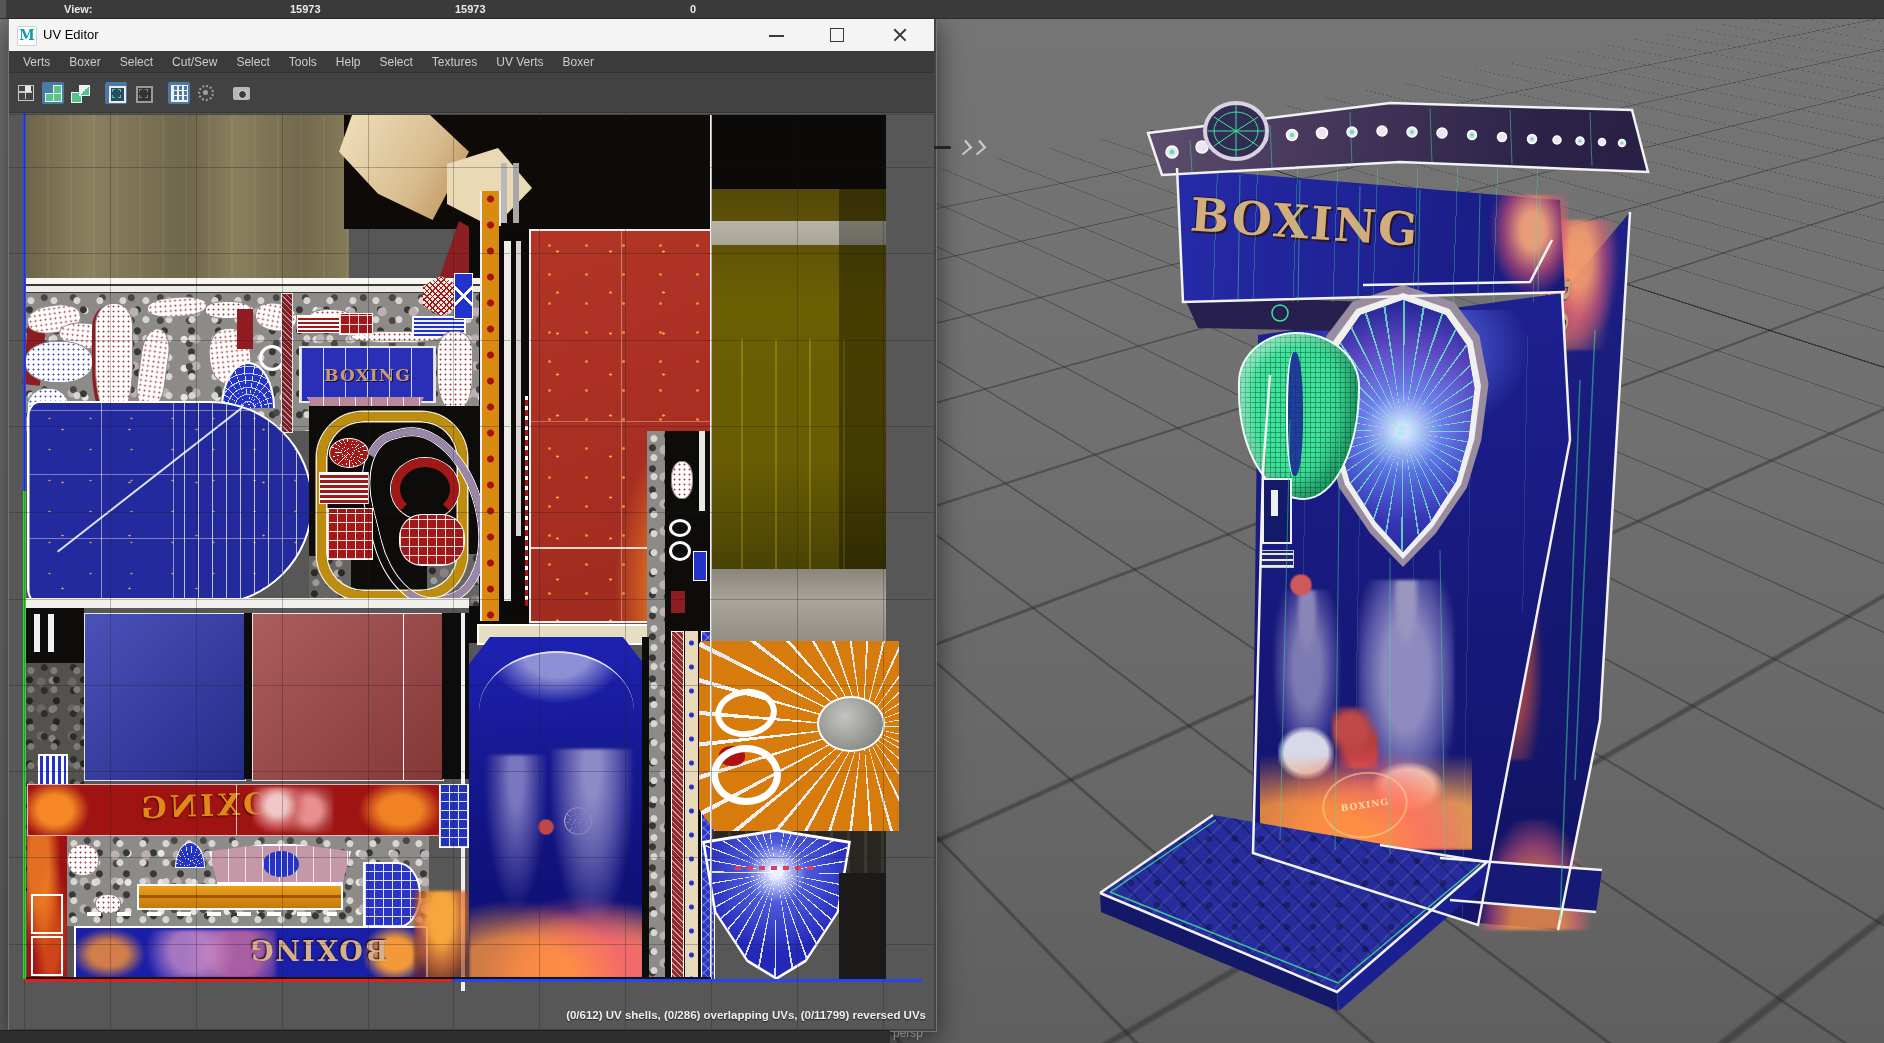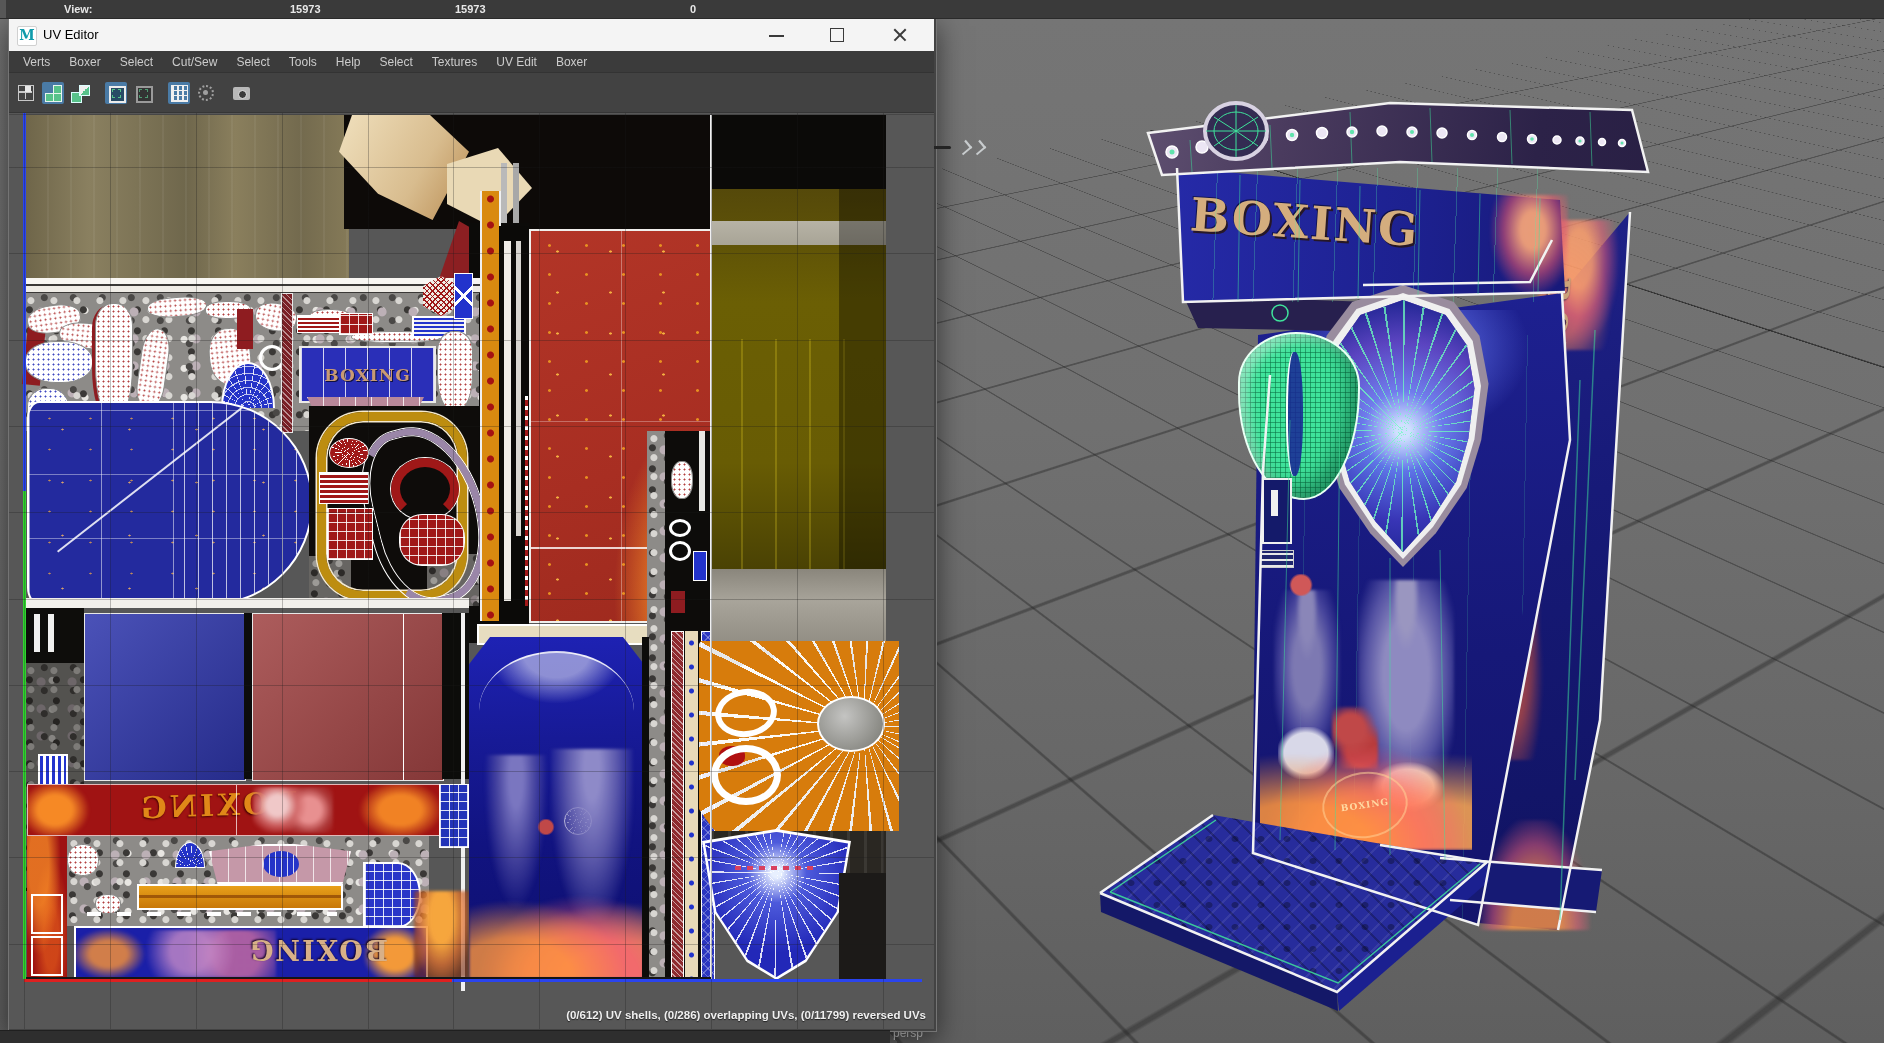--- a/index.html
+++ b/index.html
@@ -234,21 +234,21 @@
     <div class="a" id="menubar">
       <span>Verts</span>
       <span>Boxer</span>
       <span>Select</span>
       <span>Cut/Sew</span>
       <span>Select</span>
       <span>Tools</span>
       <span>Help</span>
       <span>Select</span>
       <span>Textures</span>
-      <span>UV Edit</span>
+      <span>UV Verts</span>
       <span>Boxer</span>
     </div>
 
     <div class="a" id="toolbar">
       <div class="tbi">
         <div class="q" style="left:3px;top:3px;width:14px;height:14px;border:1.5px solid #c8c8c8;"></div>
         <div class="q" style="left:3px;top:9.5px;width:14px;height:1.5px;background:#c8c8c8;"></div>
         <div class="q" style="left:9.5px;top:3px;width:1.5px;height:14px;background:#c8c8c8;"></div>
         <div class="q" style="left:10px;top:4px;width:6px;height:6px;background:#e8e8e8;"></div>
       </div>

